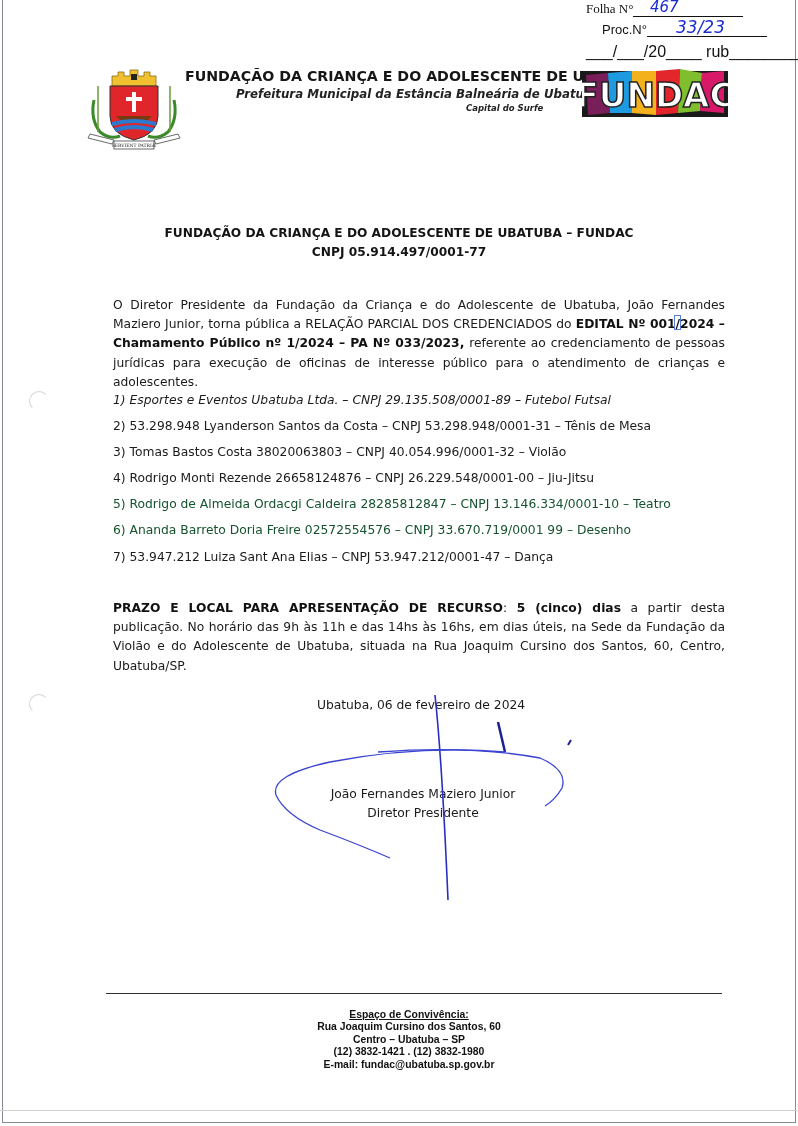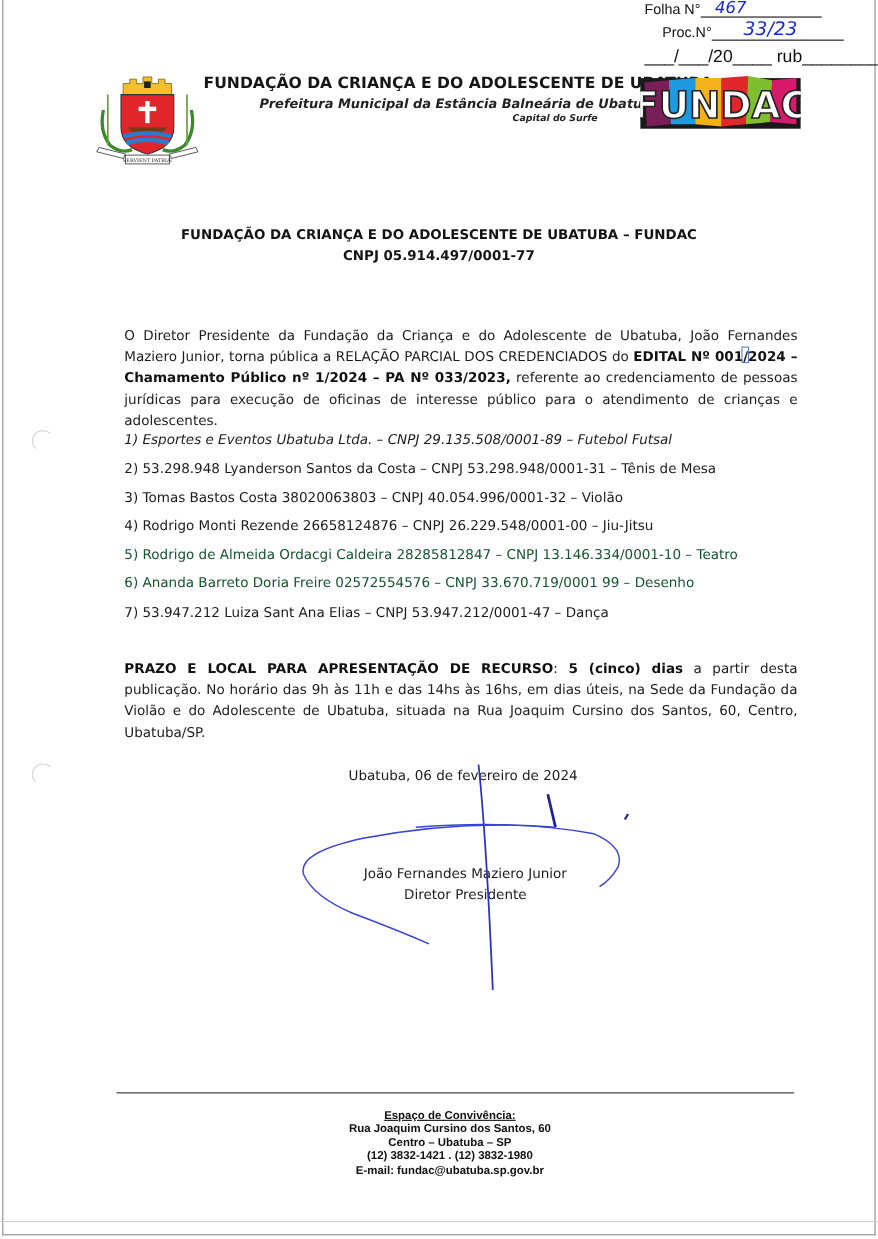--- a/index.html
+++ b/index.html
@@ -20,21 +20,21 @@
     .stamp-row { position: absolute; left: 0; white-space: nowrap; }
     .stamp-line { display: inline-block; border-bottom: 1px solid #111; vertical-align: bottom; }
     .hand { font-family: "DejaVu Sans", sans-serif; color: #1a2bd0; font-style: italic; position: absolute; }
     
     .crest { position: absolute; left: 86px; top: 64px; width: 96px; height: 86px; }
     .hdr-title { position: absolute; left: 185px; top: 68px; font-size: 14.2px; font-weight: bold; color: #161616; letter-spacing: 0px; white-space: nowrap; }
     .hdr-sub { position: absolute; left: 236px; top: 87px; font-size: 11.8px; font-weight: bold; font-style: italic; color: #222; white-space: nowrap; }
     .hdr-cap { position: absolute; left: 466px; top: 103px; font-size: 8.5px; font-weight: bold; font-style: italic; color: #222; white-space: nowrap; }
     .fundac-logo { position: absolute; left: 582px; top: 65px; width: 146px; height: 55px; }
     
-    .doc-title { position: absolute; left: 0; width: 798px; text-align: center; font-size: 12.2px; font-weight: bold; color: #141414; }
+    .doc-title { position: absolute; left: 0; width: 798px; text-align: center; font-size: 12.2px; font-weight: bold; color: #141414; margin-top: 20px; }
     
     .para { position: absolute; left: 113px; width: 612px; font-size: 12.3px; line-height: 19.2px; text-align: justify; color: #1b1b1b; }
     .para b { color: #111; }
     .list-item { position: absolute; left: 113px; font-size: 12.3px; white-space: nowrap; color: #1b1b1b; }
     .list-item.faded { color: #14532d; }
     .center-text { position: absolute; left: 0; width: 798px; text-align: center; font-size: 12.3px; color: #1b1b1b; }
     .hr { position: absolute; left: 106px; width: 616px; top: 993px; height: 1px; background: #333; }
     .footer { position: absolute; left: 0; width: 818px; top: 1009px; text-align: center; font-family: "Liberation Sans", sans-serif; font-weight: bold; font-size: 10.4px; line-height: 12.4px; color: #111; }
     .footer .ul { text-decoration: underline; }
     .hole { position: absolute; width: 18px; height: 18px; border-radius: 50%; border: 1px solid #d6d6d6; border-right-color: transparent; border-bottom-color: transparent; }
@@ -44,21 +44,21 @@
 </head>
 <body>
 
 <div class="page"></div>
 <div class="bottom-line"></div>
 
 <div class="hole" style="left:29px; top:391px;"></div>
 <div class="hole" style="left:29px; top:694px;"></div>
 
 <div class="stamp">
-  <div class="stamp-row" style="top:1px;">
+  <div class="stamp-row" style="top:1px;font-family:Liberation Serif, serif;">
     <span>Folha N°</span><span class="stamp-line" style="width:110px; height:13px;"></span>
   </div>
   <span class="hand" style="left:64px; top:-2px; font-size:15px;">467</span>
   <div class="stamp-row" style="top:22px;margin-left:16px;">
     <span>Proc.N°</span><span class="stamp-line" style="width:120px; height:13px;"></span>
   </div>
   <span class="hand" style="left:90px; top:17px; font-size:17px;">33/23</span>
   <div class="stamp-row" style="top:43px; font-size:16px;">___/___/20____ rub________</div>
 </div>
 

